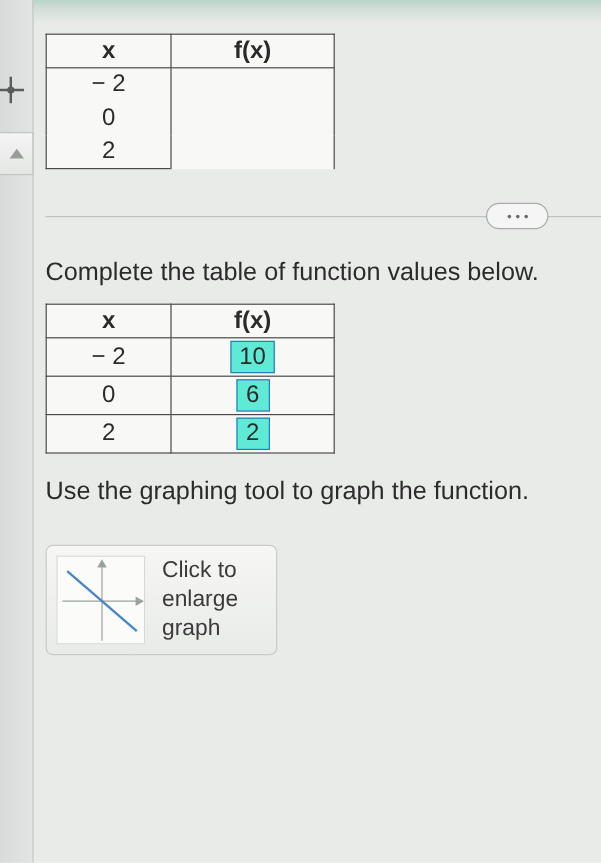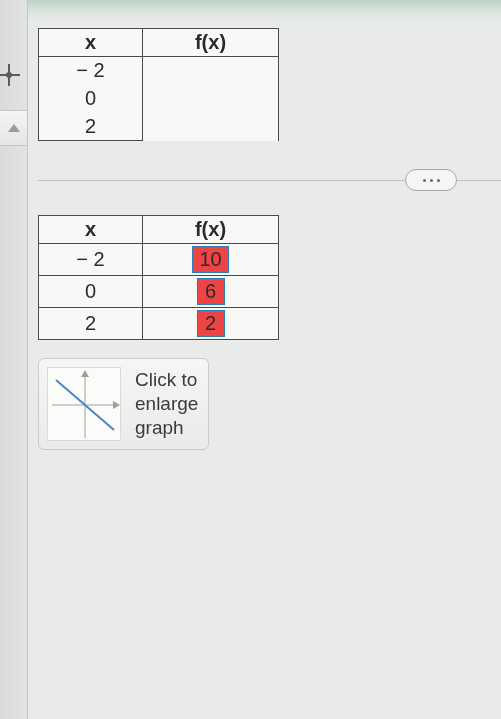--- a/index.html
+++ b/index.html
@@ -90,34 +90,34 @@
       align-items: center;
       justify-content: center;
       gap: 4px;
     }
     .dots-pill span {
       width: 3px; height: 3px; background: #6a6c6a; border-radius: 50%;
     }
     .answer-box {
       display: inline-block;
       border: 1px solid #2b7fb8;
-      background: #ef4444;
+      background: #5eead4;
       padding: 1px 6px;
       min-width: 28px;
       text-align: center;
     }
     .section2 { margin-top: 20px; }
     .graph-tool {
       margin-top: 18px;
       display: inline-flex;
       align-items: center;
       gap: 14px;
       border: 1px solid #c8cbc8;
       border-radius: 6px;
-      padding: 8px 10px 8px 8px;
+      padding: 8px 32px 8px 8px;
       background: linear-gradient(180deg, #f6f7f5, #e9ebe9);
       cursor: pointer;
     }
     .graph-thumb {
       width: 74px;
       height: 74px;
       background: #fbfcfa;
       border: 1px solid #d8dad8;
       position: relative;
     }
@@ -169,20 +169,21 @@
   <div class="hr-wrap">
     <div class="hr-line"></div>
     <div class="dots-pill">
       <span></span>
         <span></span>
         <span></span>
     </div>
   </div>
 
   <div class="section2">
+    <div class="prompt">Complete the table of function values below.</div>
 
     <table class="tbl">
       <tbody>
           <tr>
         <th class="x-col">x</th>
         <th class="fx-col">f(x)</th>
       </tr>
       <tr>
         <td>− 2</td>
         <td><span class="answer-box">10</span></td>
@@ -191,20 +192,21 @@
         <td>0</td>
         <td><span class="answer-box">6</span></td>
       </tr>
       <tr>
         <td>2</td>
         <td><span class="answer-box">2</span></td>
       </tr>
     </tbody>
       </table>
 
+    <div class="prompt" style="margin-top:20px">Use the graphing tool to graph the function.</div>
 
     <div class="graph-tool">
       <div class="graph-thumb">
         <svg width="74" height="74" viewBox="0 0 74 74">
           <line x1="37" y1="4" x2="37" y2="70" stroke="#9aa29a" stroke-width="1"></line>
           <line x1="4" y1="37" x2="70" y2="37" stroke="#9aa29a" stroke-width="1"></line>
           <line x1="8" y1="12" x2="66" y2="62" stroke="#4a86c6" stroke-width="2"></line>
           <polygon points="37,2 33,9 41,9" fill="#9aa29a"></polygon>
           <polygon points="72,37 65,33 65,41" fill="#9aa29a"></polygon>
         </svg>

